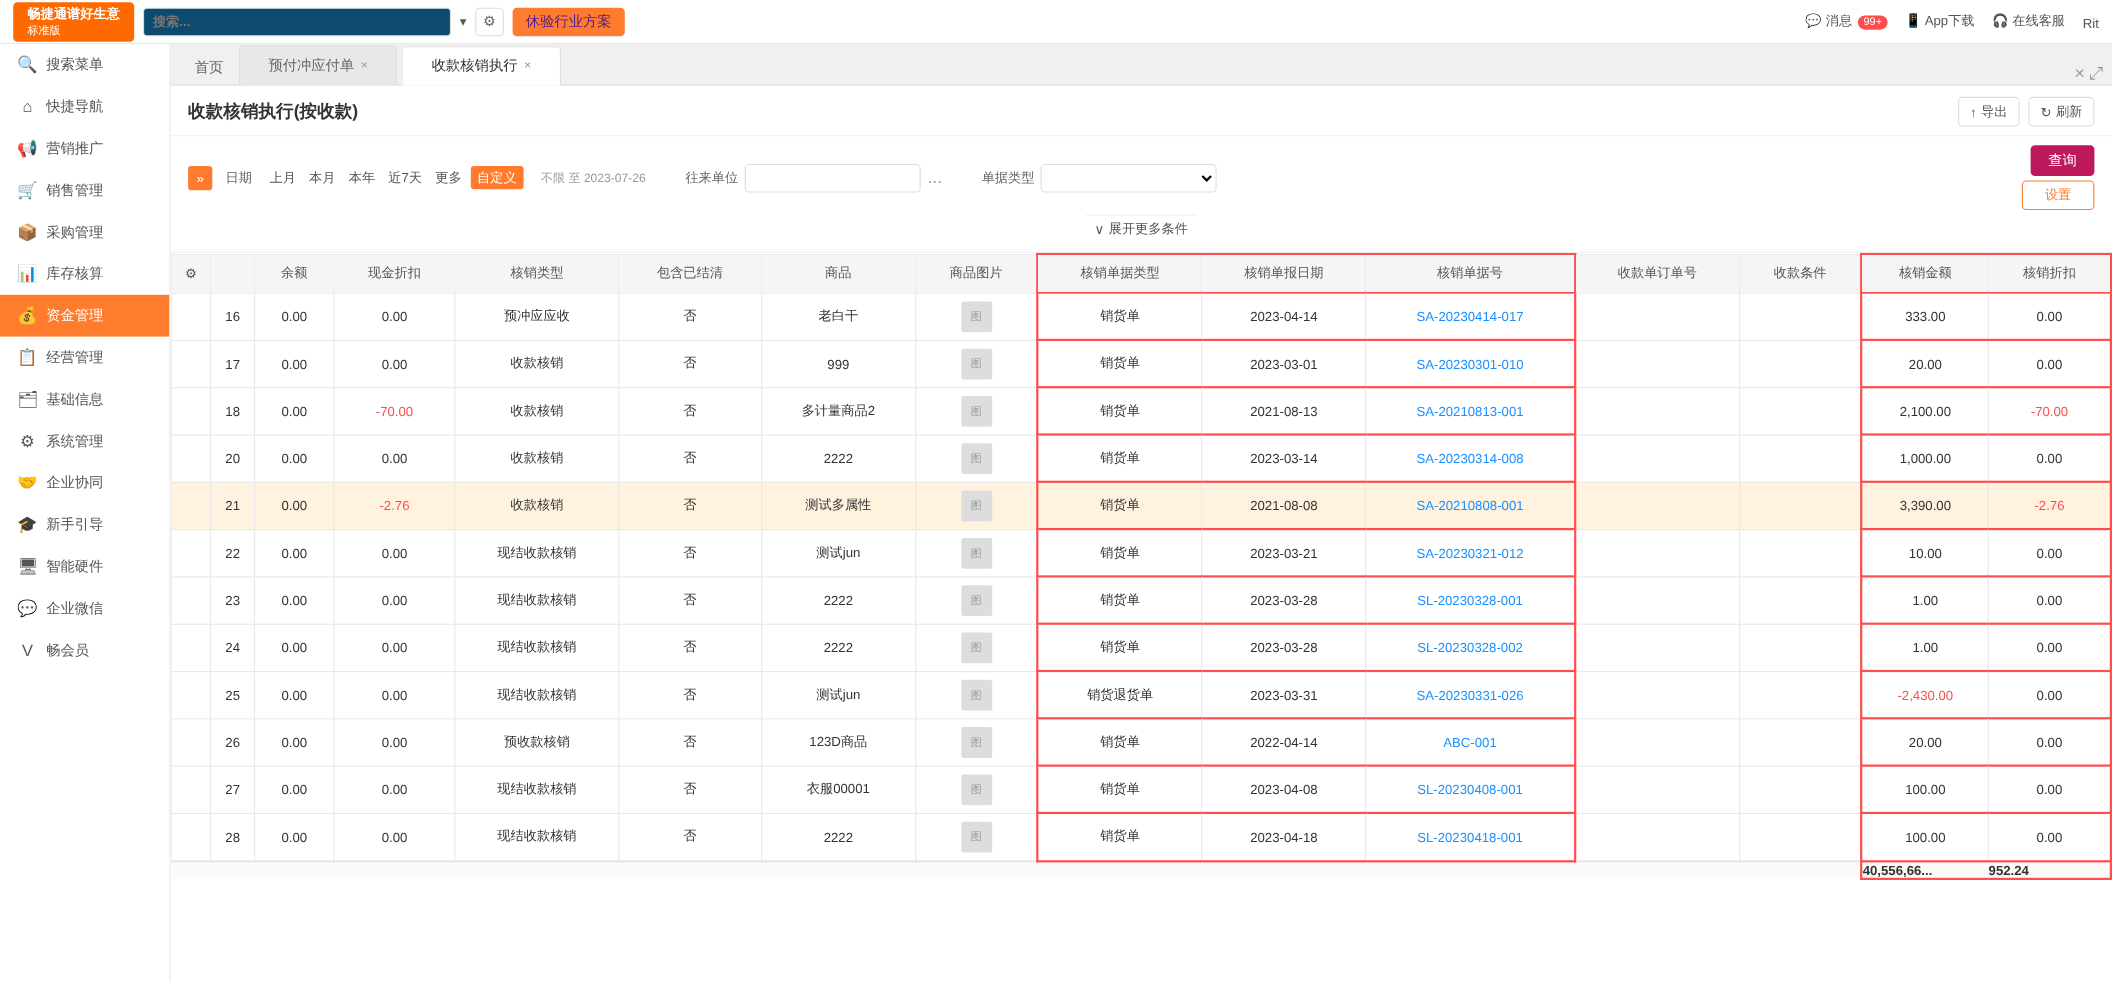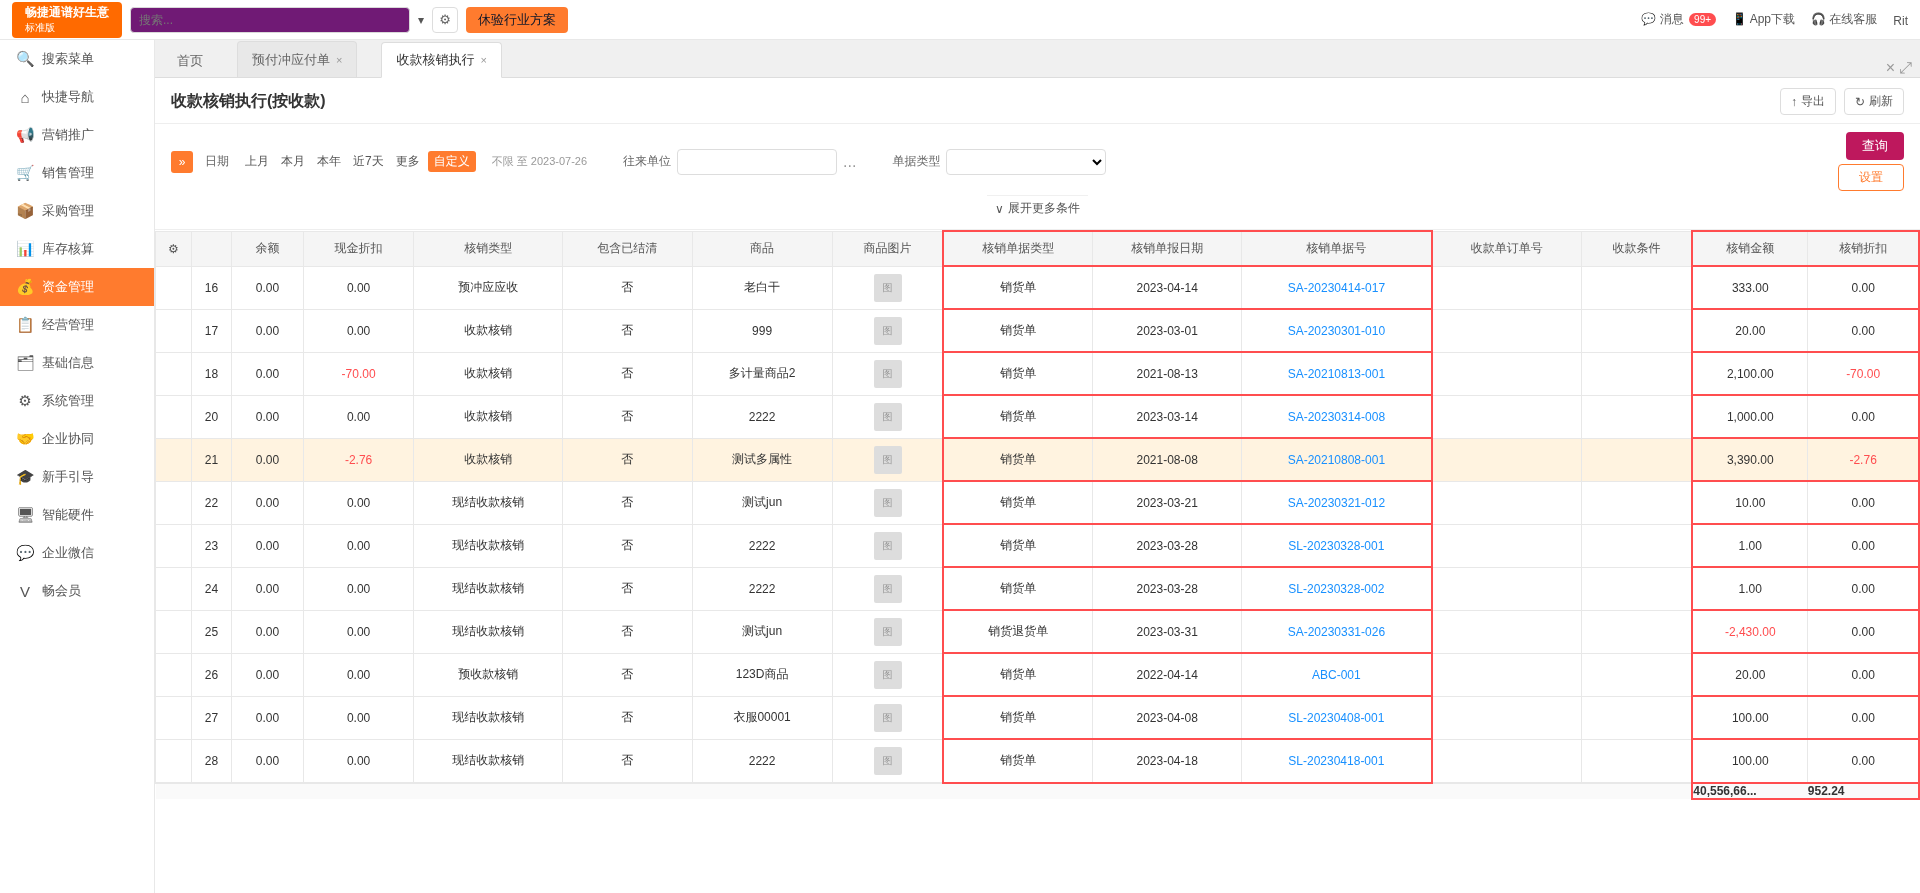--- a/index.html
+++ b/index.html
@@ -29,32 +29,33 @@
     }
     .top-bar-search {
       flex: 1;
       max-width: 280px;
       height: 26px;
       border: 1px solid #d9d9d9;
       border-radius: 4px;
       padding: 0 8px;
       font-size: 12px;
       color: #999;
-      background: #701a75;
+      background: #0c4a6e;
+      font-weight: bold;
     }
     .top-bar-dropdown {
       display: flex; align-items: center; gap: 4px; cursor: pointer; color: #555; font-size: 12px;
     }
     .top-bar-gear {
       width: 26px; height: 26px; border: 1px solid #ddd; border-radius: 4px;
       display: flex; align-items: center; justify-content: center; cursor: pointer; color: #666;
     }
     .top-bar-industry-btn {
       background: #ff7b2e;
-      color: #0f172a;
+      color: #4c1d95;
       border: none;
       border-radius: 4px;
       padding: 4px 12px;
       font-size: 13px;
       cursor: pointer;
     }
     .top-bar-right {
       margin-left: auto;
       display: flex;
       align-items: flex-end;
@@ -116,25 +117,24 @@
     }
 
     
     .tabs-bar {
       height: 38px;
       background: #f0f0f0;
       display: flex;
       align-items: flex-end;
       padding: 0 8px;
       border-bottom: 1px solid #ddd;
-      gap: 20px;
     }
     .tab {
       height: 36px;
-      padding: 0 14px;
+      padding: 0 26px;
       display: flex;
       align-items: center;
       gap: 6px;
       border: 1px solid #ddd;
       border-bottom: none;
       border-radius: 4px 4px 0 0;
       cursor: pointer;
       font-size: 13px;
       background: #e8e8e8;
       color: #666;

